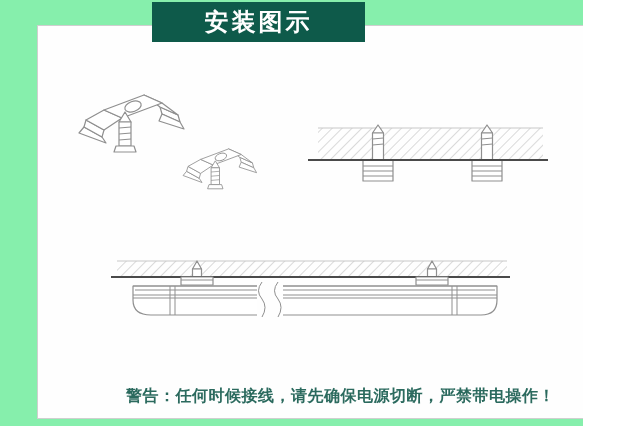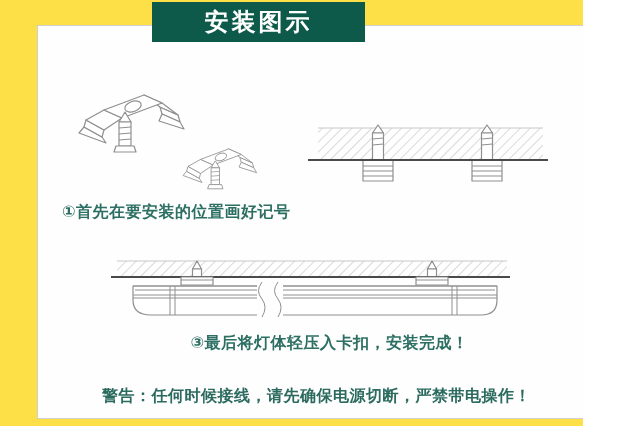--- a/index.html
+++ b/index.html
@@ -1,17 +1,17 @@
 <!DOCTYPE html>
 <html><head>
 <meta charset="utf-8">
 <style>
   html,body { margin:0; padding:0; background:#ffffff; }
   .page {
-    position:relative; width:583px; height:426px; background:#fde047;
+    position:relative; width:583px; height:426px; background:#86efac;
     font-family:"Liberation Sans","DejaVu Sans",sans-serif; overflow:hidden;
   }
   .banner {
     position:absolute; left:152px; top:2px; width:213px; height:40px;
     background:#0e5a4a; color:#ffffff; z-index:3;
     display:flex; align-items:center; justify-content:center;
     font-size:24px; font-weight:bold; letter-spacing:3px;
   }
   .content-box {
     position:absolute; left:37px; top:25px; width:558px; height:392px;
@@ -24,21 +24,21 @@
   .caption {
     position:absolute; z-index:2; color:#2d6f63; font-size:16px;
     font-weight:600; letter-spacing:0.5px; white-space:nowrap; line-height:18px;
   }
   #caption-step1 { left:62px;  top:203px; }
   #caption-step2 { left:347px; top:203px; }
   #caption-step3 { left:50px;  top:334px; width:559px; text-align:center; }
   .warning {
     position:absolute; z-index:2; left:37px; top:386px; width:559px;
     text-align:center; color:#2b6a5e; font-size:16px; font-weight:700;
-    letter-spacing:0.5px; white-space:nowrap;
+    letter-spacing:0.5px; white-space:nowrap;padding-left:24px;
   }
   .art            { fill:#ffffff; stroke:#8f8f8f; stroke-width:1.2; stroke-linejoin:round; }
   .art-line       { stroke:#8f8f8f; stroke-width:1;   fill:none; }
   .ceil-line      { stroke:#4a4a4a; stroke-width:2;   fill:none; }
   .hatch-edge     { stroke:#c8c8c8; stroke-width:1;   fill:none; }
 </style>
 </head>
 <body>
 
 <div class="page">
@@ -133,18 +133,16 @@
       <line class="art-line" x1="352" y1="34" x2="352" y2="63"></line>
 
       <rect x="152" y="31" width="26" height="34" fill="#fefefe" stroke="none"></rect>
       <path class="art-line" d="M157,30 q-7,9 0,17 q6,8 0,18"></path>
       <path class="art-line" d="M173,30 q-7,9 0,17 q6,8 0,18"></path>
     </g>
     <use href="#clipBase" transform="translate(92,0)"></use>
     <use href="#clipBase" transform="translate(327,0)"></use>
   </svg>
 
-  <div class="caption" id="caption-step1">①首先在要安装的位置画好记号</div>
-  <div class="caption" id="caption-step3">③最后将灯体轻压入卡扣，安装完成！</div>
 
   <div class="warning">警告：任何时候接线，请先确保电源切断，严禁带电操作！</div>
 
 </div>
 
 </body></html>

